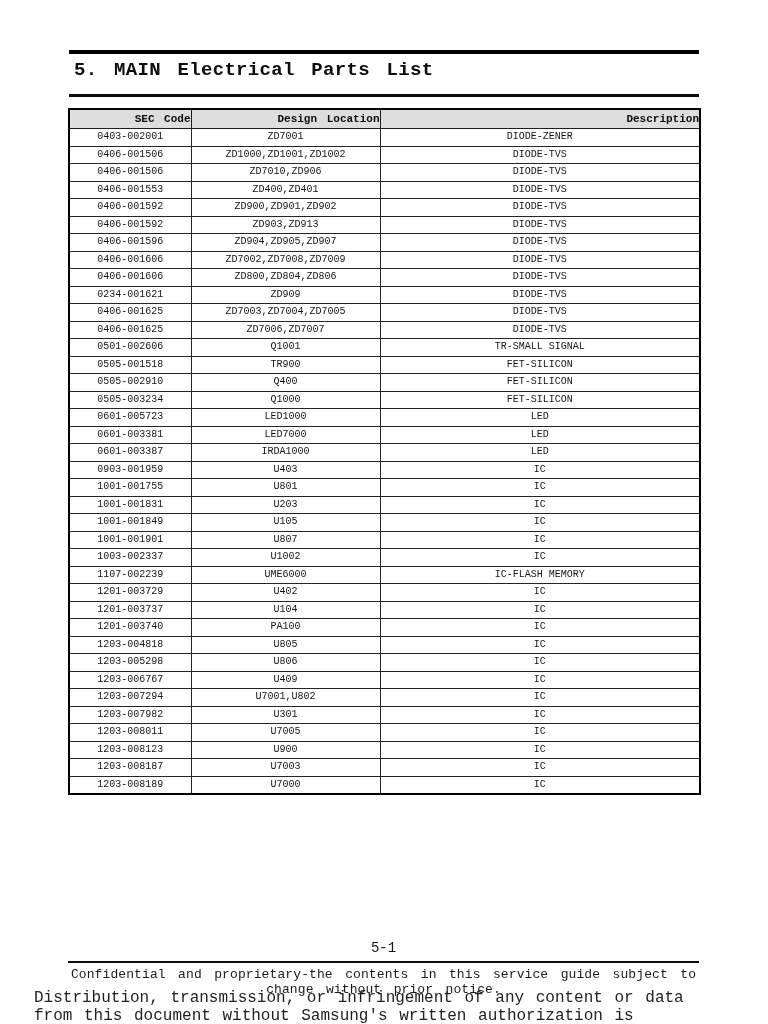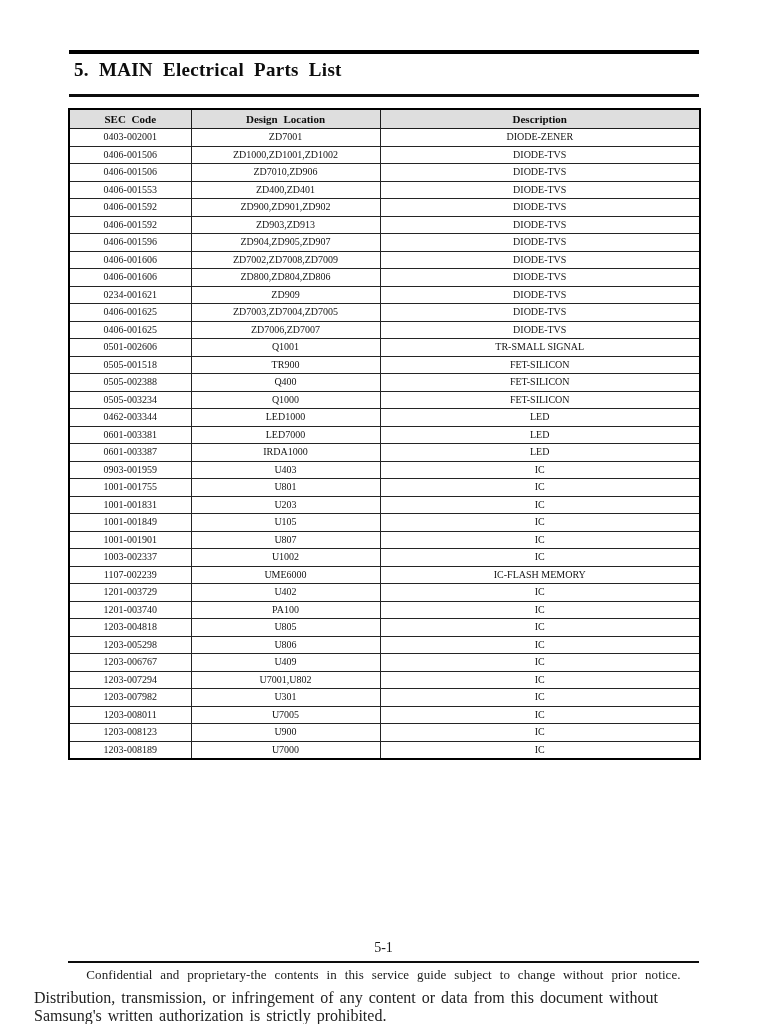--- a/index.html
+++ b/index.html
@@ -5,21 +5,21 @@
   html, body {
     margin: 0;
     padding: 0;
     background: #ffffff;
   }
   .page {
     position: relative;
     width: 768px;
     height: 1024px;
     background: #ffffff;
-    font-family: Liberation Serif, serif;
+    font-family: Liberation Mono, monospace;
     color: #111111;
     overflow: hidden;
   }
   .top-bar {
     position: absolute;
     left: 69px;
     top: 50px;
     width: 630px;
     height: 4px;
     background: #000000;
@@ -56,21 +56,21 @@
   .parts-table col.c2 { width: 189px; }
   .parts-table col.c3 { width: 320px; }
   .parts-table th {
     background: #dedede;
     border: 1.8px solid #1d1d1d;
     font-size: 11px;
     font-weight: bold;
     word-spacing: 3px;
     height: 18px;
     padding: 0;
-    text-align: center;
+    text-align: right;
     color: #0d0d0d;
     margin-top: 28px;
   }
   .parts-table td {
     border: 1.8px solid #242424;
     font-size: 10px;
     height: 16.5px;
     line-height: 16.5px;
     padding: 0;
     text-align: center;
@@ -205,31 +205,31 @@
           <td>0501-002606</td>
           <td>Q1001</td>
           <td>TR-SMALL SIGNAL</td>
         </tr>
         <tr>
           <td>0505-001518</td>
           <td>TR900</td>
           <td>FET-SILICON</td>
         </tr>
         <tr>
-          <td>0505-002388</td>
+          <td>0505-002910</td>
           <td>Q400</td>
           <td>FET-SILICON</td>
         </tr>
         <tr>
           <td>0505-003234</td>
           <td>Q1000</td>
           <td>FET-SILICON</td>
         </tr>
         <tr>
-          <td>0462-003344</td>
+          <td>0601-005723</td>
           <td>LED1000</td>
           <td>LED</td>
         </tr>
         <tr>
           <td>0601-003381</td>
           <td>LED7000</td>
           <td>LED</td>
         </tr>
         <tr>
           <td>0601-003387</td>
@@ -270,20 +270,25 @@
           <td>1107-002239</td>
           <td>UME6000</td>
           <td>IC-FLASH MEMORY</td>
         </tr>
         <tr>
           <td>1201-003729</td>
           <td>U402</td>
           <td>IC</td>
         </tr>
         <tr>
+          <td>1201-003737</td>
+          <td>U104</td>
+          <td>IC</td>
+        </tr>
+        <tr>
           <td>1201-003740</td>
           <td>PA100</td>
           <td>IC</td>
         </tr>
         <tr>
           <td>1203-004818</td>
           <td>U805</td>
           <td>IC</td>
         </tr>
         <tr>
@@ -310,20 +315,25 @@
           <td>1203-008011</td>
           <td>U7005</td>
           <td>IC</td>
         </tr>
         <tr>
           <td>1203-008123</td>
           <td>U900</td>
           <td>IC</td>
         </tr>
         <tr>
+          <td>1203-008187</td>
+          <td>U7003</td>
+          <td>IC</td>
+        </tr>
+        <tr>
           <td>1203-008189</td>
           <td>U7000</td>
           <td>IC</td>
         </tr>
       </tbody>
   </table>
 
   <div class="page-number">5-1</div>
 
   <div class="footer-rule"></div>

